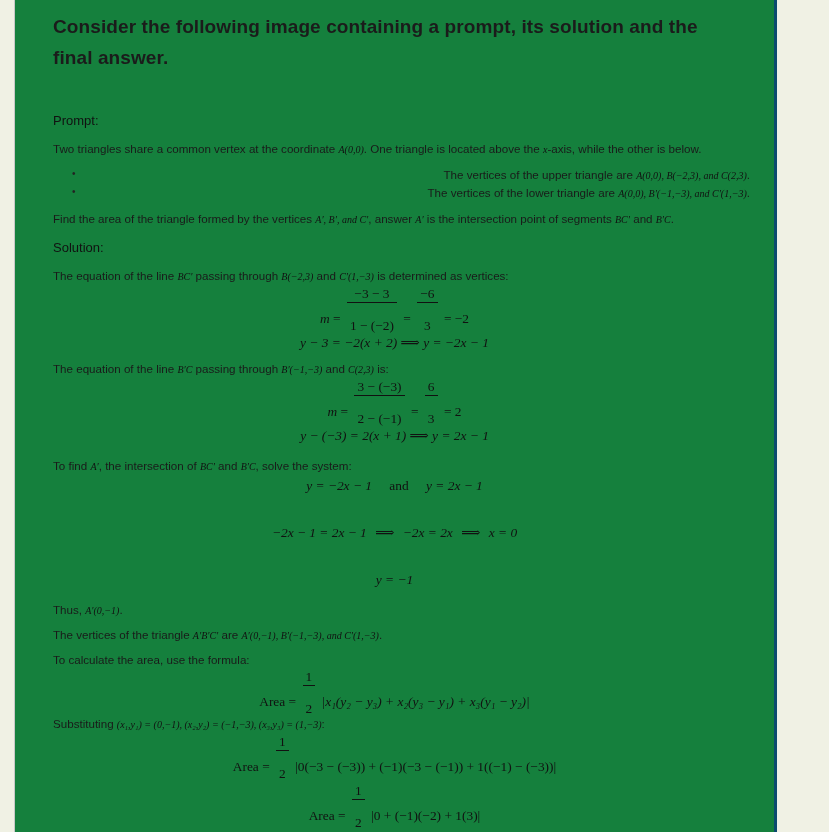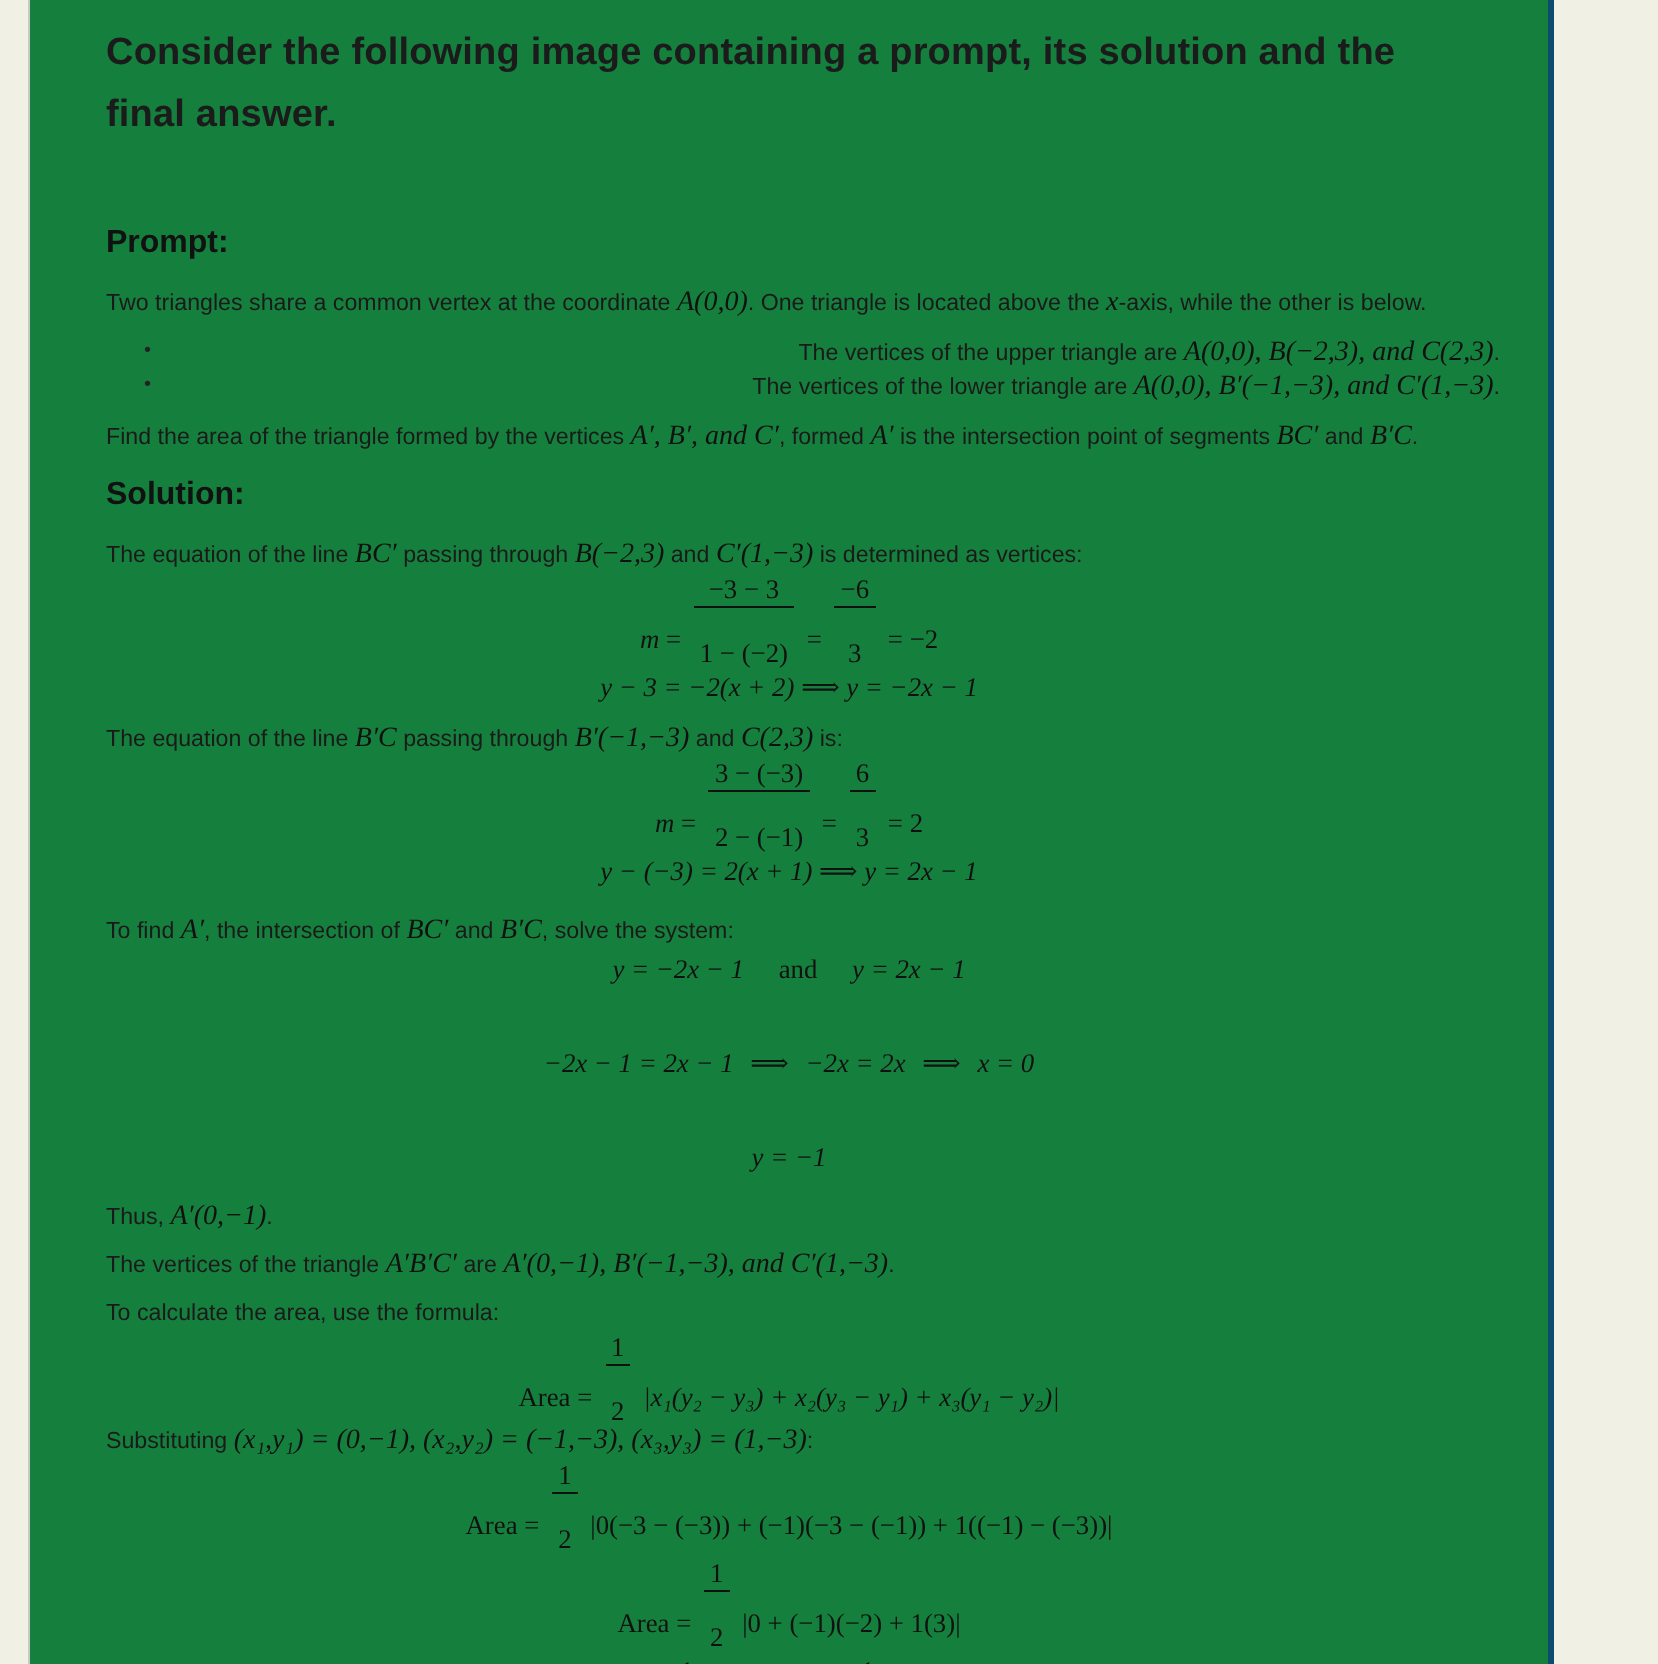--- a/index.html
+++ b/index.html
@@ -47,22 +47,22 @@
     color: #1b1b1b;
     letter-spacing: .1px;
     margin: 11px 0 0 14px;
     max-width: 650px;
   }
 
   
   .sec-label {
     font-family: "Liberation Sans Narrow", "Liberation Sans", sans-serif;
     font-stretch: condensed;
-    font-weight: bold;
-    font-size: 16px;
+    font-weight: normal;
+    font-size: 13px;
     color: #111;
     margin: 0 0 0 14px;
   }
 
   
   .p {
     font-family: "Liberation Sans Narrow", "Liberation Sans", sans-serif;
     font-stretch: condensed;
     font-size: 11.6px;
     color: #1a1a1a;
@@ -100,21 +100,21 @@
     color: #111;
     font-style: normal;
   }
   .m i, .v {
     font-family: "Liberation Serif", "DejaVu Serif", serif;
     font-style: italic;
   }
   .up { font-style: normal; }
 
   
-  .p .m, ul.bullets .m { font-size: 14px; }
+  .p .m, ul.bullets .m { font-size: 10px; }
 
   .eq {
     text-align: center;
     margin: 2px 0 0 0;
   }
   .eq-line {
     font-family: "Liberation Serif", "DejaVu Serif", serif;
     font-size: 13.4px;
     color: #111;
     line-height: 19px;
@@ -163,21 +163,21 @@
 
       <div class="spacer-sm"></div>
 
       <ul class="bullets">
         <li><span>The vertices of the upper triangle are </span><span class="m v">A(0,0), B(−2,3), and C(2,3)</span><span>.</span></li>
         <li><span>The vertices of the lower triangle are </span><span class="m v">A(0,0), B′(−1,−3), and C′(1,−3)</span><span>.</span></li>
       </ul>
 
       <div class="spacer-sm"></div>
 
-      <p class="p"><span>Find the area of the triangle formed by the vertices </span><span class="m v">A′, B′, and C′</span><span>, formed </span><span class="m v">A′</span><span> is the intersection point of segments </span><span class="m v">BC′</span><span> and </span><span class="m v">B′C</span><span>.</span></p>
+      <p class="p"><span>Find the area of the triangle formed by the vertices </span><span class="m v">A′, B′, and C′</span><span>, answer </span><span class="m v">A′</span><span> is the intersection point of segments </span><span class="m v">BC′</span><span> and </span><span class="m v">B′C</span><span>.</span></p>
 
       <div class="spacer-md"></div>
 
       <div class="sec-label">Solution:</div>
       <div class="spacer-md"></div>
 
       <p class="p"><span>The equation of the line </span><span class="m v">BC′</span><span> passing through </span><span class="m v">B(−2,3)</span><span> and </span><span class="m v">C′(1,−3)</span><span> is determined as vertices:</span></p>
 
       <div class="eq">
         <div class="eq-line">

